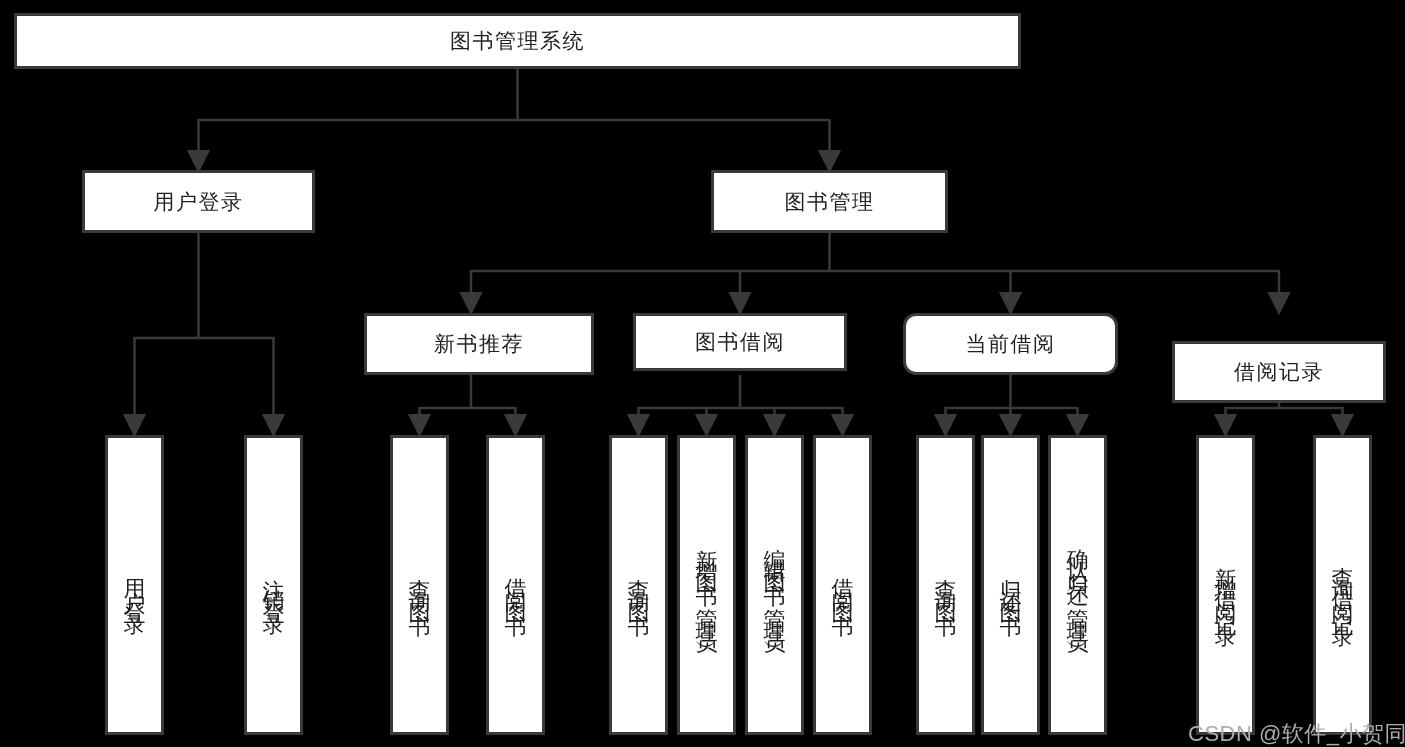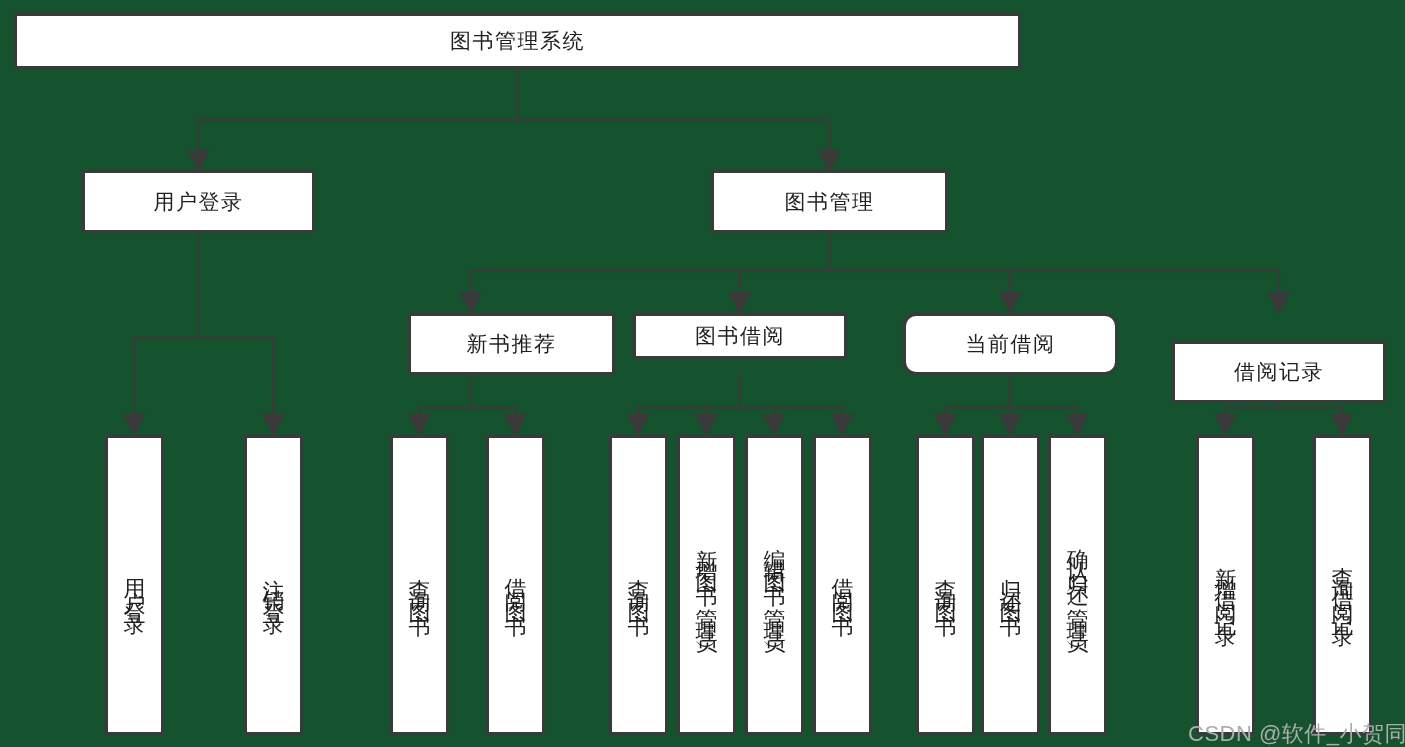--- a/index.html
+++ b/index.html
@@ -6,21 +6,21 @@
   html, body {
     width: 1405px; height: 747px;
     background: #ffffff;
     font-family: "Liberation Sans", sans-serif;
     overflow: hidden;
     position: relative;
   }
   #canvas {
     position: relative;
     width: 1405px; height: 747px;
-    background: #14532d;
+    background: #000000;
   }
   svg.connectors {
     position: absolute;
     left: 0; top: 0;
     width: 1405px; height: 747px;
     pointer-events: none;
   }
   .node {
     position: absolute;
     background: #ffffff;
@@ -113,24 +113,24 @@
     <span class="h-label">图书管理系统</span>
   </div>
 
   <div class="node" style="left:82px; top:170px; width:233px; height:63px;">
     <span class="h-label">用户登录</span>
   </div>
   <div class="node" style="left:711px; top:170px; width:237px; height:63px;">
     <span class="h-label">图书管理</span>
   </div>
 
-  <div class="node" style="left:364px; top:313px; width:207px; height:62px;margin-left:44px;">
+  <div class="node" style="left:364px; top:313px; width:230px; height:62px;">
     <span class="h-label">新书推荐</span>
   </div>
-  <div class="node" style="left:633px; top:313px; width:214px; height:46px;">
+  <div class="node" style="left:633px; top:313px; width:214px; height:58px;">
     <span class="h-label">图书借阅</span>
   </div>
   <div class="node" style="left:903px; top:313px; width:215px; height:62px;border-radius:13px;">
     <span class="h-label">当前借阅</span>
   </div>
   <div class="node" style="left:1172px; top:313px; width:214px; height:62px;margin-top:28px;">
     <span class="h-label">借阅记录</span>
   </div>
 
   <div class="node" style="left:105px; top:435px; width:59px; height:300px;">

